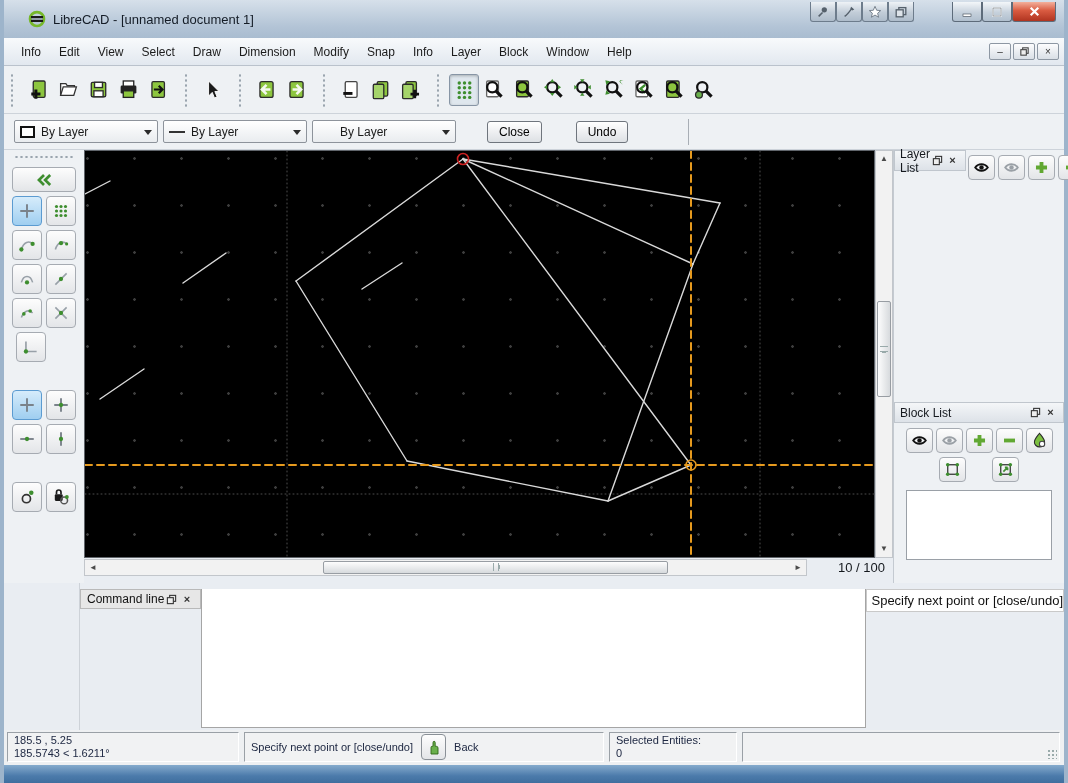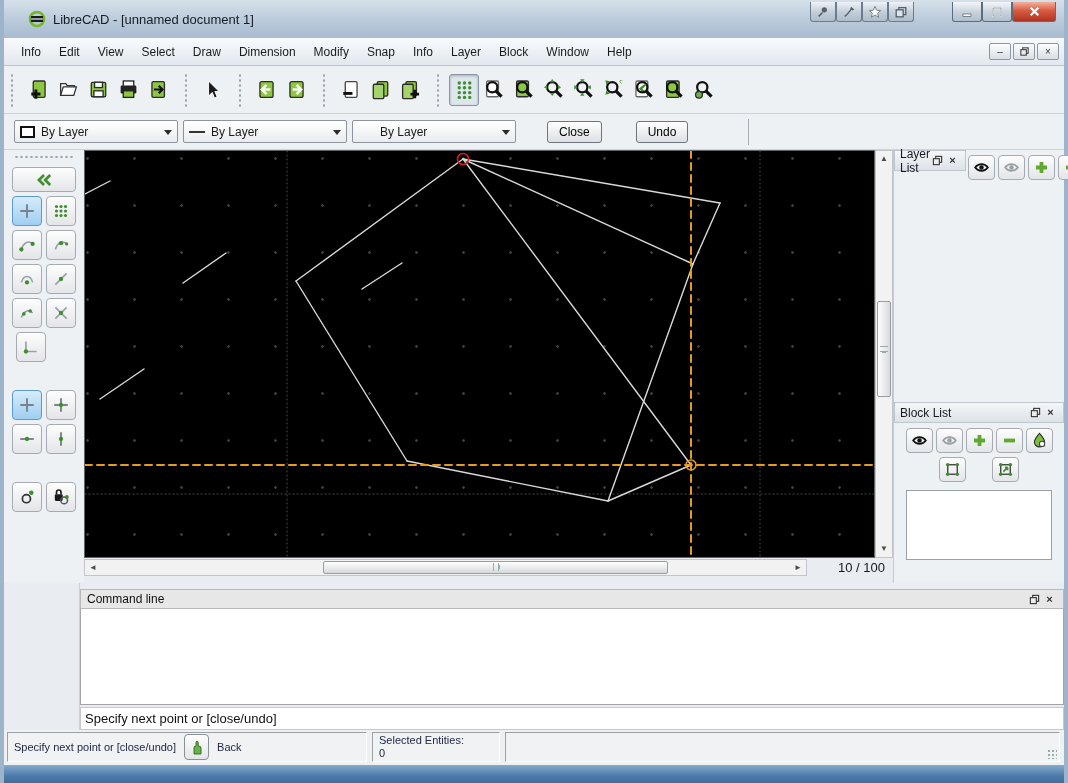--- a/index.html
+++ b/index.html
@@ -36,21 +36,21 @@
   .tb-handle { width:4px; height:34px; margin:0 4px 0 6px;
                background-image:radial-gradient(circle,#9aa4ae 1px,transparent 1.3px); background-size:4px 5px; }
   .tb-btn { width:30px; height:32px; border:1px solid transparent; background:transparent;
             display:flex; align-items:center; justify-content:center; border-radius:3px; }
   .tb-btn.pressed { border-color:#8795a5; background:#dfe7ee; box-shadow:inset 0 1px 3px rgba(0,0,0,.25); }
   .tb-btn svg { width:21px; height:21px; }
 
   
   .optionsbar { height:36px; display:flex; align-items:center; background:#eef1f4;
                 border-bottom:1px solid #cdd3da; padding-left:10px; flex:0 0 auto; }
-  .combo { height:23px; width:164px; border:1px solid #8d939b; border-radius:2px; margin-right:5px;
+  .combo { height:23px; width:144px; border:1px solid #8d939b; border-radius:2px; margin-right:5px;
            background:linear-gradient(#ffffff,#e9ecef); display:flex; align-items:center; padding-left:5px; position:relative; }
   .combo .swatch { width:15px; height:12px; border:2px solid #111; background:#fff; margin-right:6px; }
   .combo .wline  { width:16px; height:2px; background:#333; margin-right:6px; }
   .combo .wblank { width:16px; height:2px; margin-right:6px; }
   .combo .arrow  { position:absolute; right:5px; top:9px; width:0; height:0;
                    border:4px solid transparent; border-top:5px solid #2b2b2b; }
   .opt-btn { height:22px; padding:0 11px; border:1px solid #6f757d; border-radius:3px;
              background:linear-gradient(#ffffff,#dde0e4); margin-left:26px; font-size:12px; }
   .opt-vsep { width:1px; height:26px; background:#a8aeb5; margin-left:60px; }
 
@@ -102,21 +102,21 @@
   .layer-listarea { flex:1; background:#fff; border:1px solid #b3b8bf; margin:0 2px 2px 2px; }
   .layer-row { display:flex; align-items:center; gap:5px; padding:3px 4px; }
   .layer-row svg { width:15px; height:15px; }
   .layer-name { font-weight:bold; font-size:13px; color:#1d2f7c; }
   .block-panel { flex:1; display:flex; flex-direction:column; }
   .block-listarea { height:70px; background:#fff; border:1px solid #9aa0a7; margin:4px 12px; }
 
   
   .command-dock { height:147px; background:#e9edf2; display:flex; flex:0 0 auto; }
   .cmd-spacer { width:76px; border-right:1px solid #cdd2d8; }
-  .cmd-panel { flex:1; display:flex; flex-direction:column; padding-top:6px;justify-content:space-between; }
+  .cmd-panel { flex:1; display:flex; padding-top:6px;justify-content:space-between; }
   .cmd-title { height:20px; background:#e7e7e7; border:1px solid #b9b9b9; display:flex; align-items:center; padding:0 6px; }
   .cmd-title .ct-label { flex:1; font-size:12px; color:#111; }
   .cmd-history { flex:1; background:#fff; border:1px solid #a5a5a5; border-top:none; margin-bottom:2px; }
   .cmd-prompt { height:23px; background:#fff; border:1px solid #c9c9c9; display:flex; align-items:center;
                 padding-left:4px; font-size:13px; color:#111; }
 
   
   .statusbar { height:35px; display:flex; gap:5px; padding:2px 4px 3px 3px; background:#eef0f2; flex:0 0 auto; }
   .sfield { border:1px solid; border-color:#9aa0a6 #ffffff #ffffff #9aa0a6; background:#f1f2f3;
             font-size:11px; line-height:13px; padding:1px 6px; white-space:nowrap; overflow:hidden; color:#202a44; }
@@ -729,20 +729,24 @@
             </svg>
         </span>
         <span class="pt-btn">×</span>
       </div>
       <div class="cmd-history"></div>
       <div class="cmd-prompt">Specify next point or [close/undo]</div>
     </div>
   </div>
 
   <div class="statusbar">
+    <div class="sfield sf1">
+      <div>185.5 , 5.25</div>
+      <div>185.5743 &lt; 1.6211°</div>
+    </div>
     <div class="sfield sf3">
       <span>Specify next point or [close/undo]</span>
       <span class="hand-btn">
         <svg width="16" height="17" viewBox="0 0 16 16">
           <path d="M5 14.5 V8 q0-1.2 1.2-1.2 H7 V3.2 q0-1.4 1.1-1.4 q1.1 0 1.1 1.4 V6.8 h1.1 q1.7 0 1.7 1.7 V14.5 Z" fill="#6ab04c" stroke="#2f6617" stroke-width="0.9"></path>
           </svg>
       </span>
       <span>Back</span>
     </div>
     <div class="sfield sf4">

